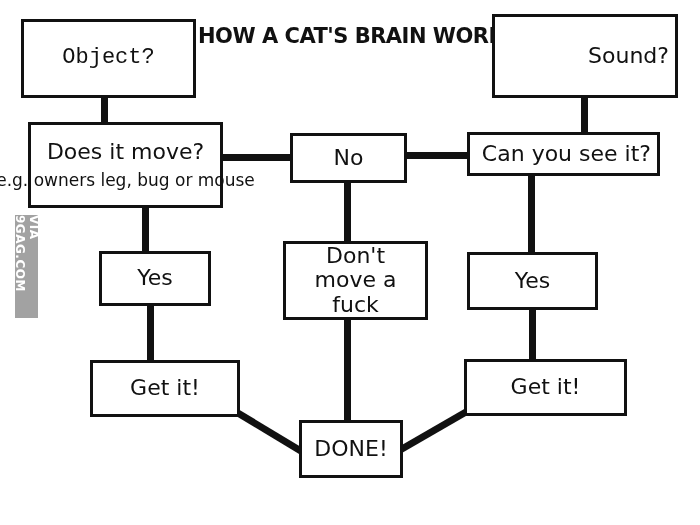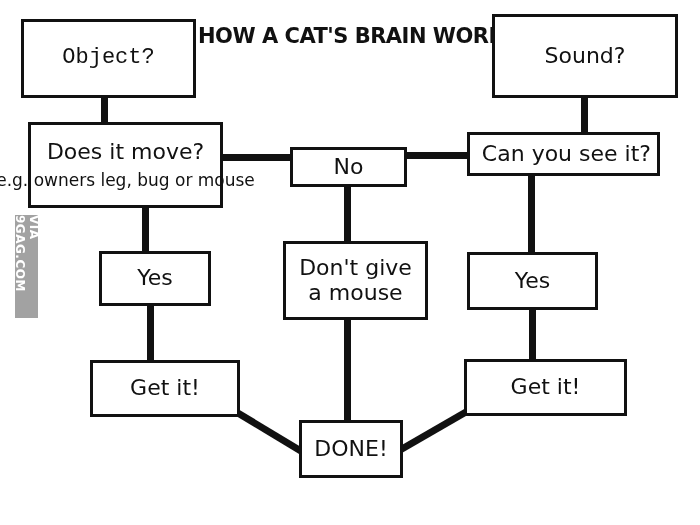--- a/index.html
+++ b/index.html
@@ -67,23 +67,23 @@
     align-items: center;
     justify-content: center;
     font-size: 12px;
     font-weight: bold;
     letter-spacing: 0.5px;
     font-family: "DejaVu Sans", "Liberation Sans", sans-serif;
   }
 
   
   .b-object        { left: 21px;  top: 19px;  width: 175px; height: 79px; font-family: Liberation Mono, monospace; }
-  .b-sound         { left: 492px; top: 14px;  width: 186px; height: 84px; }
+  .b-sound         { left: 492px; top: 14px;  width: 186px; height: 84px; align-items: flex-end; }
   .b-does          { left: 28px;  top: 122px; width: 195px; height: 86px; }
-  .b-no            { left: 290px; top: 147px; width: 117px; height: 40px; }
+  .b-no            { left: 290px; top: 133px; width: 117px; height: 50px; }
   .b-can           { left: 467px; top: 132px; width: 193px; height: 44px; align-items: flex-end; }
   .b-yes-left      { left: 99px;  top: 251px; width: 112px; height: 55px; }
   .b-dont          { left: 283px; top: 241px; width: 145px; height: 79px; }
   .b-yes-right     { left: 467px; top: 252px; width: 131px; height: 58px; }
   .b-get-left      { left: 90px;  top: 360px; width: 150px; height: 57px; }
   .b-get-right     { left: 464px; top: 359px; width: 163px; height: 57px; }
   .b-done          { left: 299px; top: 420px; width: 104px; height: 58px; }
 
   
   .c-object-does   { left: 101px; top: 88px;  width: 7px;  height: 37px; }
@@ -138,21 +138,21 @@
 
   <div class="box b-can">
     <span>Can you see it?</span>
   </div>
 
   <div class="box b-yes-left">
     <span>Yes</span>
   </div>
 
   <div class="box b-dont">
-    <span>Don't give a mouse</span>
+    <span>Don't move a fuck</span>
   </div>
 
   <div class="box b-yes-right">
     <span>Yes</span>
   </div>
 
   <div class="box b-get-left">
     <span>Get it!</span>
   </div>
 

